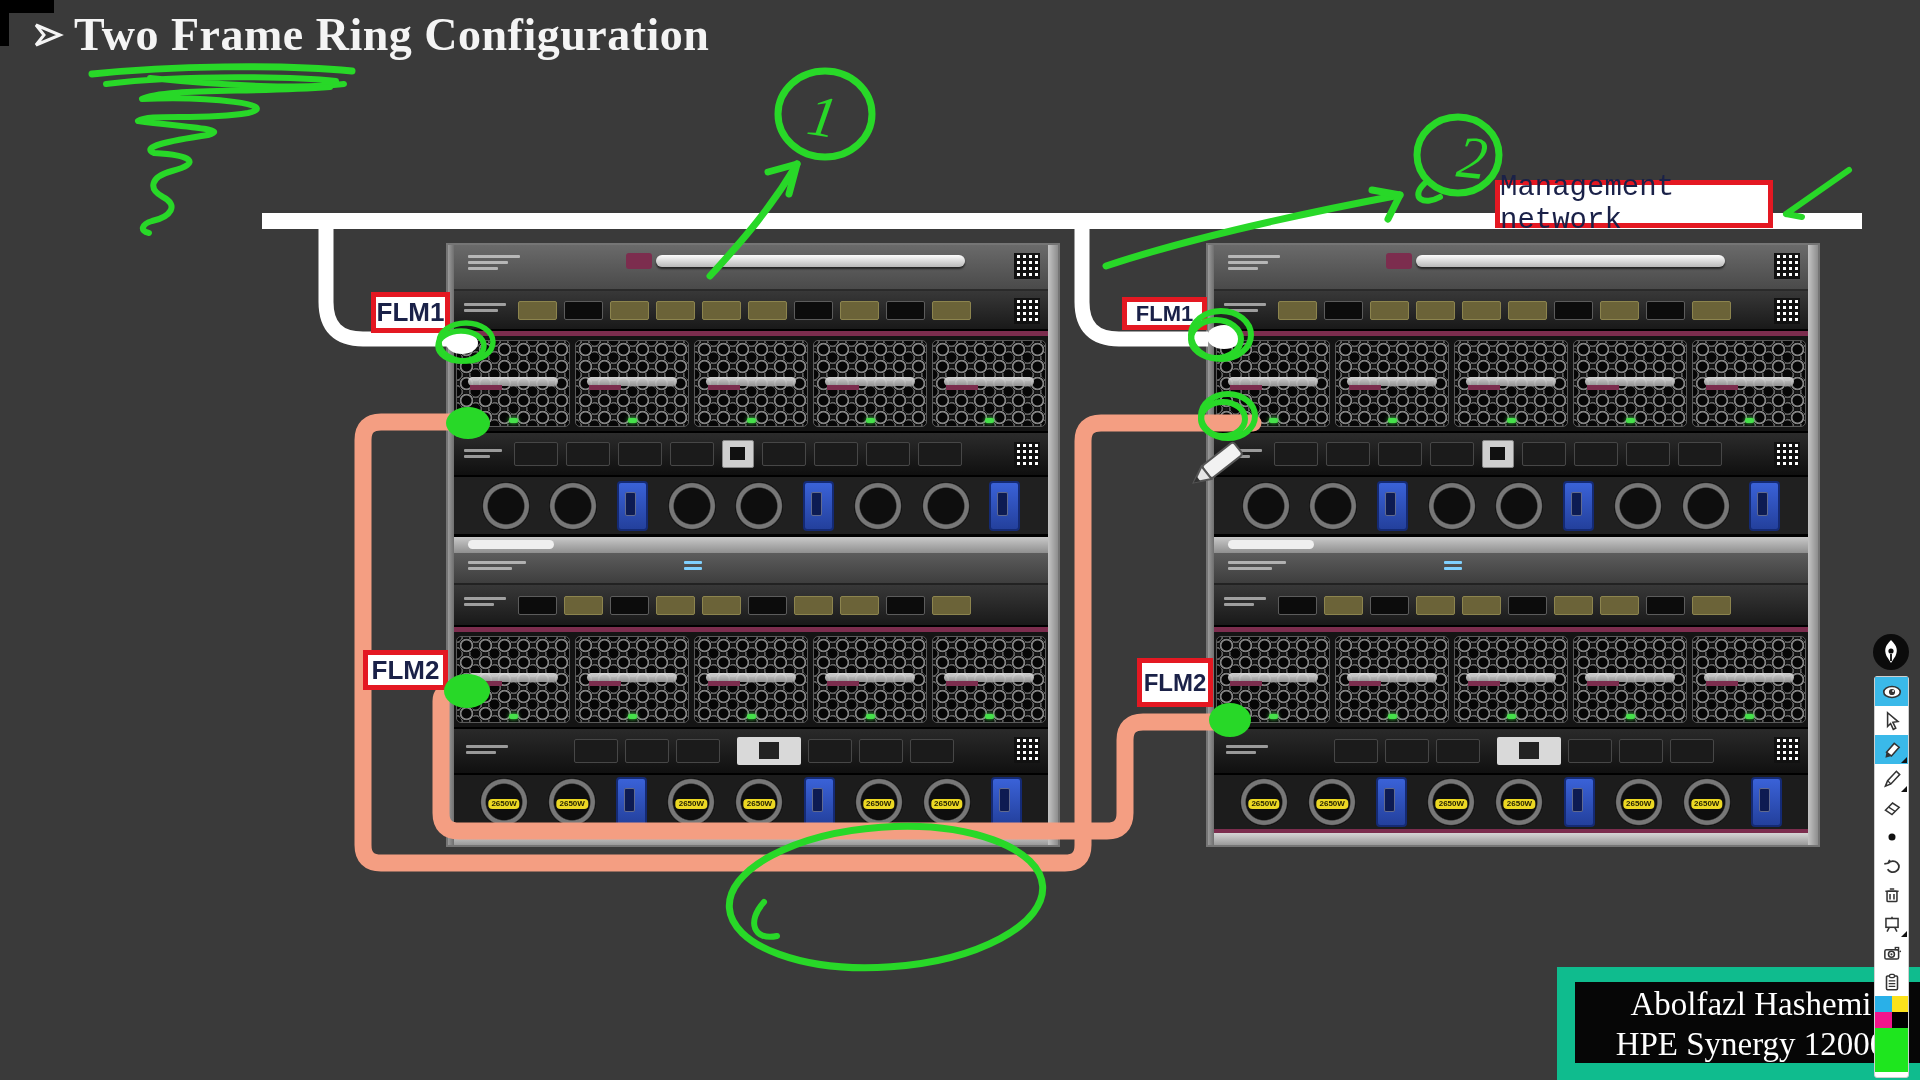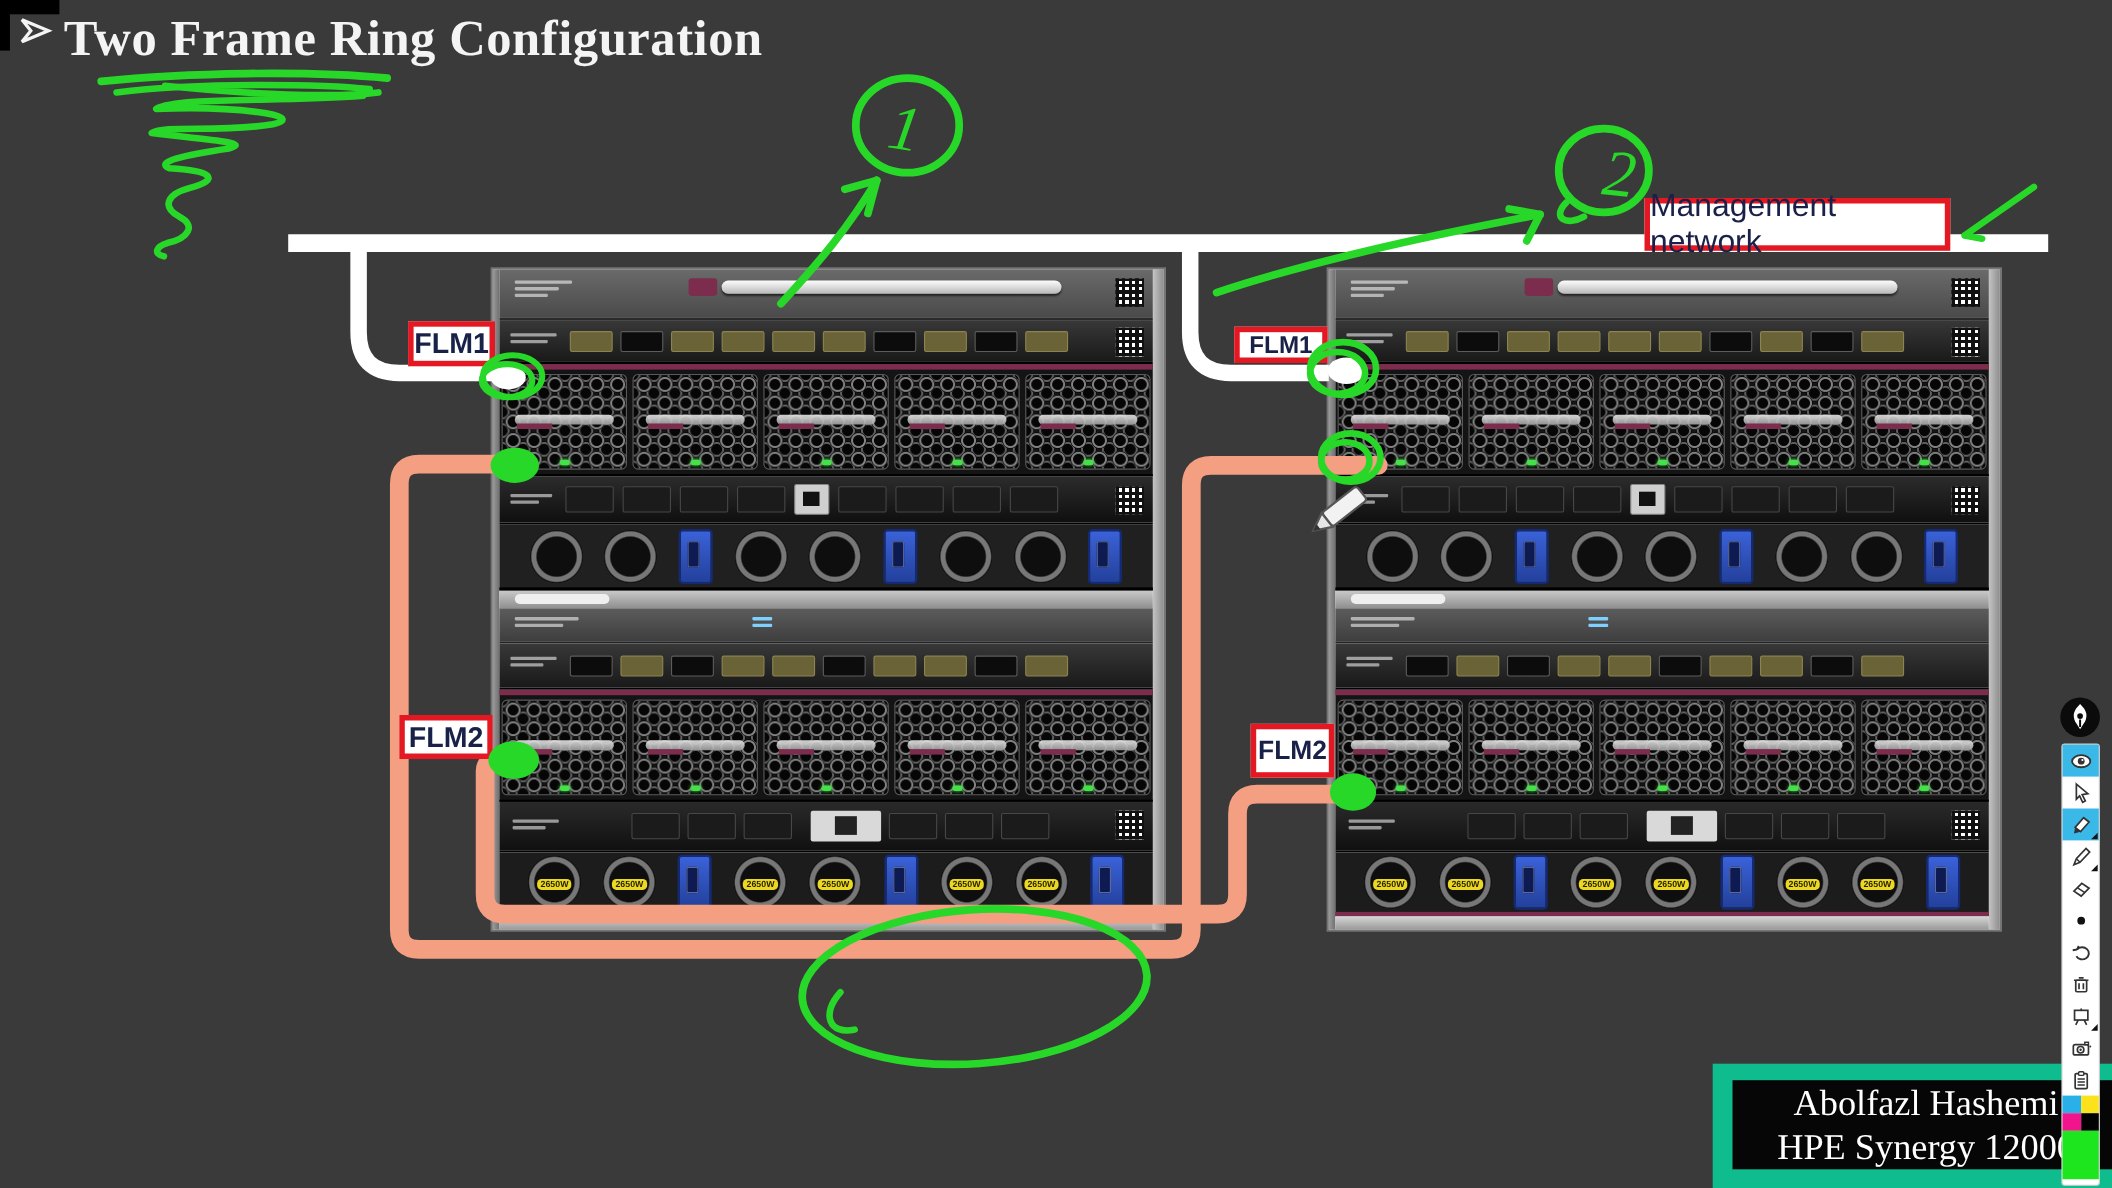--- a/index.html
+++ b/index.html
@@ -1,28 +1,28 @@
 <!DOCTYPE html>
 <html><head>
 <meta charset="utf-8">
 <style>
   html,body{margin:0;padding:0;background:#222;}
   .stage{position:relative;width:1920px;height:1080px;background:#3a3a3a;overflow:hidden;
          font-family:"Liberation Sans",sans-serif;}
   
-  .title{position:absolute;left:14px;top:8px;display:flex;align-items:flex-start;gap:4px;z-index:5;color:#f4f4f4;}
+  .title{position:absolute;left:30px;top:8px;display:flex;align-items:center;gap:4px;z-index:5;color:#f4f4f4;}
   .title .txt{font-family:"Liberation Serif",serif;font-size:46px;font-weight:600;letter-spacing:.5px;}
   .corner-notch-a{position:absolute;left:0;top:0;width:54px;height:13px;background:#000;z-index:6;}
   .corner-notch-b{position:absolute;left:0;top:0;width:9px;height:46px;background:#000;z-index:6;}
   
   .tag{position:absolute;background:#fff;border:5px solid #e41822;color:#1a2148;z-index:20;
        display:flex;align-items:center;justify-content:center;box-sizing:border-box;}
   .tag.bold{font-weight:bold;}
   
-  .frame{position:absolute;width:610px;height:600px;background:#ffffff;z-index:10;
+  .frame{position:absolute;width:610px;height:600px;background:#8b5cf6;z-index:10;
          outline:2px solid rgba(255,255,255,.30);box-sizing:border-box;
          padding:0 10px 0 6px;display:flex;flex-direction:column;}
   .frame .rail{position:absolute;top:0;bottom:0;width:6px;background:linear-gradient(90deg,#9b9b9b,#6f6f6f);}
   .frame .rail.left{left:0;}
   .frame .rail.right{right:0;width:10px;background:linear-gradient(90deg,#c4c4c4,#8d8d8d);}
   .row{position:relative;box-sizing:border-box;}
   .topband{height:46px;background:linear-gradient(#6a6a6a,#4a4a4a);border-bottom:2px solid #2a2a2a;}
   .handle{position:absolute;left:34%;top:10px;width:52%;height:12px;border-radius:7px;
           background:linear-gradient(#fdfdfd,#b9b9b9);box-shadow:0 2px 2px rgba(0,0,0,.6);}
   .handle-latch{position:absolute;left:29%;top:8px;width:26px;height:16px;background:#7c2d4e;border-radius:3px;}
@@ -432,21 +432,21 @@
     <ellipse cx="1224" cy="337" rx="17" ry="12" fill="#ffffff"></ellipse>
 
     <path d="M462,422 H381 Q363,422 363,440 V845 Q363,863 381,863 H1065 Q1083,863 1083,845 V441 Q1083,423 1101,423 H1253" stroke="#f49e82" stroke-width="17" fill="none" stroke-linecap="round"></path>
     <path d="M466,692 H450 Q441,692 441,701 V813 Q441,831 459,831 H1107 Q1125,831 1125,813 V740 Q1125,722 1143,722 H1224" stroke="#f49e82" stroke-width="17" fill="none" stroke-linecap="round"></path>
   </svg>
 
   <div class="tag bold" style="left:371px;top:292px;width:79px;height:41px;font-size:26px;">FLM1</div>
   <div class="tag bold" style="left:363px;top:650px;width:85px;height:40px;font-size:26px;">FLM2</div>
   <div class="tag bold" style="left:1122px;top:297px;width:85px;height:33px;font-size:22px;">FLM1</div>
   <div class="tag bold" style="left:1137px;top:658px;width:76px;height:49px;font-size:24px;">FLM2</div>
-  <div class="tag" style="left:1495px;top:180px;width:278px;height:48px;font-size:29px;">Management network</div>
+  <div class="tag" style="left:1495px;top:180px;width:278px;height:48px;font-size:29px;font-family:Liberation Mono, monospace;">Management network</div>
 
   <svg class="lay ann" stroke="#28d828" fill="none" stroke-linecap="round" stroke-linejoin="round">
 
     <g>
       <path stroke-width="7" d="M92,74 C170,66 280,64 352,71"></path>
       <path stroke-width="6" d="M106,84 C185,74 300,77 336,81 M150,78 C225,86 305,89 344,84"></path>
       <path stroke-width="6" d="M330,87 C250,93 162,88 142,99 C212,96 282,105 248,113 C198,121 150,113 138,121
         C182,127 232,129 208,135 C168,141 140,147 154,153 C192,155 202,163 172,171 C150,177 148,189 163,197
         C179,205 171,217 152,221 C142,224 139,231 149,233"></path>
     </g>

